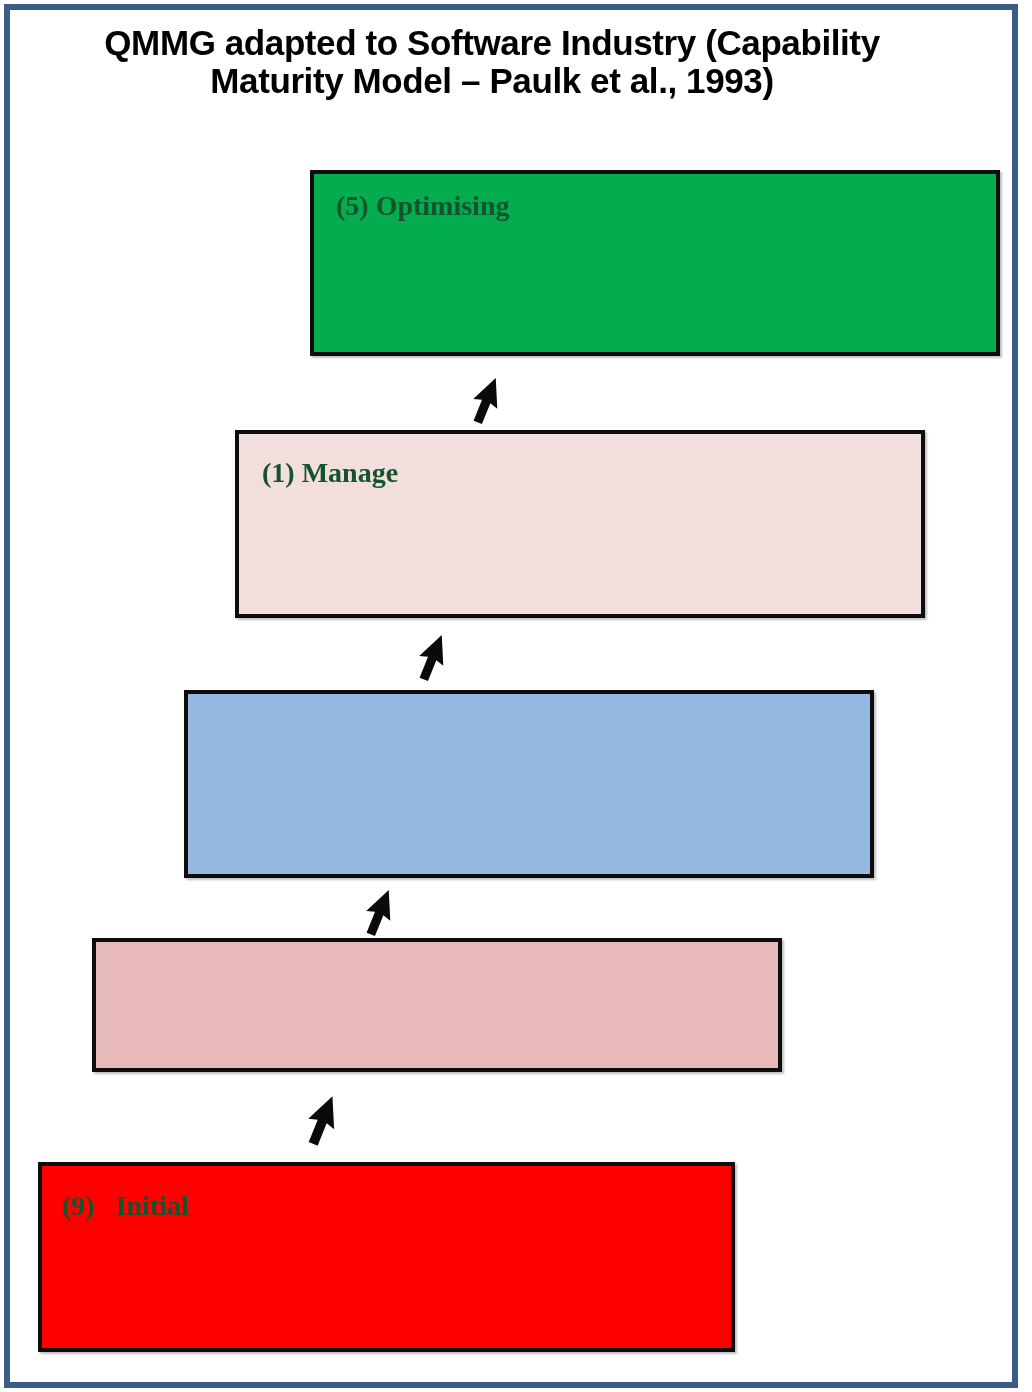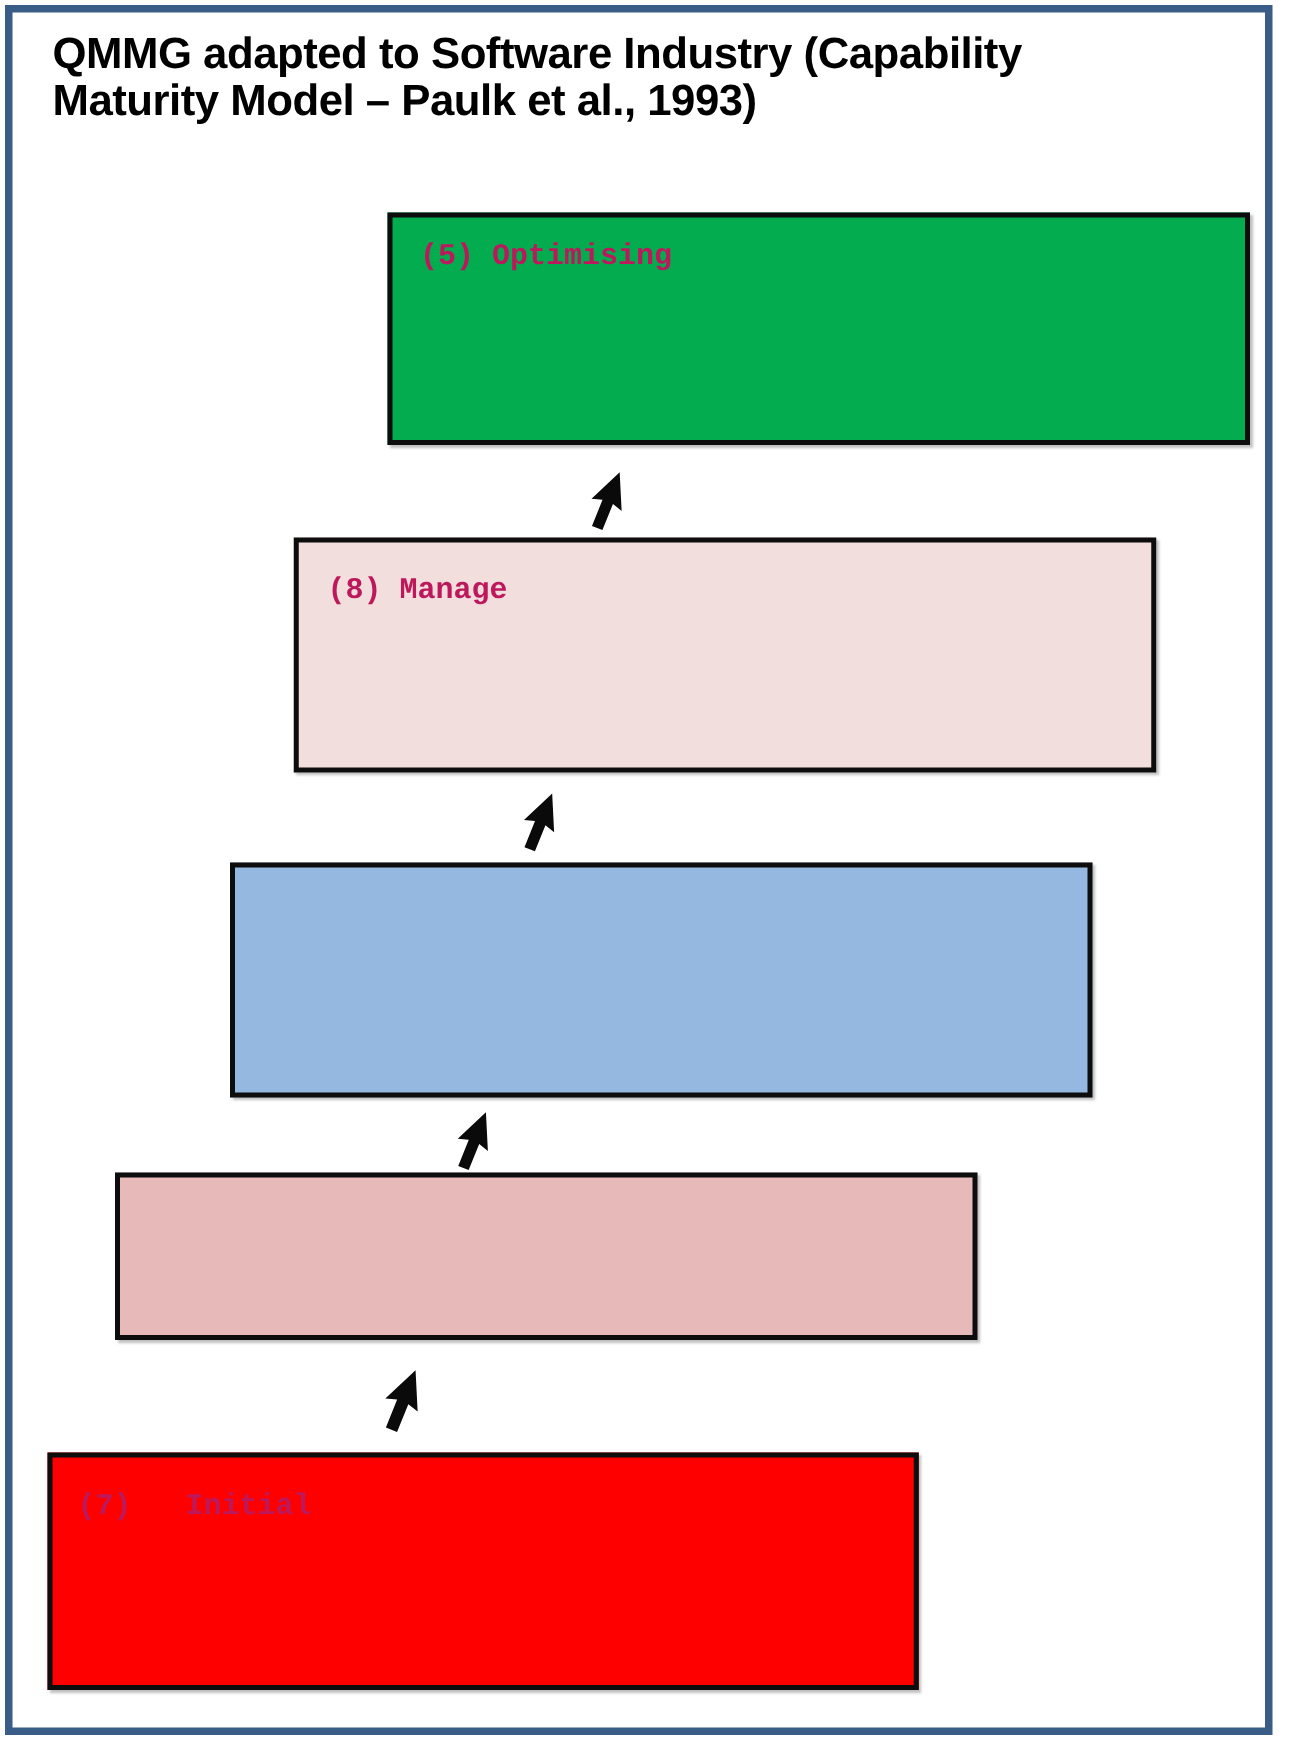--- a/index.html
+++ b/index.html
@@ -33,35 +33,36 @@
     left: 42px;
     top: 24px;
     width: 900px;
     font-family: "Liberation Sans Narrow", "Liberation Sans", sans-serif;
     font-weight: bold;
     font-size: 35px;
     line-height: 38px;
     color: #000000;
     letter-spacing: -0.4px;
     white-space: pre-line;
+    text-align: center;
     -webkit-font-smoothing: none;
   }
   .level-box {
     position: absolute;
     box-sizing: border-box;
     border: 4px solid #0d0d0d;
     box-shadow: 2px 2px 2px rgba(0,0,0,0.25);
   }
   .level-label {
     position: absolute;
-    font-family: Liberation Mono, monospace;
+    font-family: Liberation Serif, serif;
     font-weight: bold;
-    font-size: 24px;
+    font-size: 28px;
     line-height: 36px;
-    color: #be185d;
+    color: #14532d;
     white-space: pre;
   }
   .arrow {
     position: absolute;
   }
 </style>
 </head>
 <body>
 
 <div id="canvas">
@@ -73,21 +74,21 @@
   <div class="level-box" style="left:310px; top:170px; width:690px; height:186px; background:#03AC4F;"></div>
   <div class="level-label" style="left:336px; top:188px;">(5) Optimising</div>
 
   <svg class="arrow" style="left:458px; top:374px;" width="56" height="56" viewBox="0 0 56 56">
     <g transform="rotate(22 28 28)">
       <path d="M28 2 L41 30 L32.5 27.5 L32.5 50 L23.5 50 L23.5 27.5 L15 30 Z" fill="#0a0a0a"></path>
     </g>
   </svg>
 
   <div class="level-box" style="left:235px; top:430px; width:690px; height:188px; background:#F2DEDC;"></div>
-  <div class="level-label" style="left:262px; top:455px;">(8) Manage</div>
+  <div class="level-label" style="left:262px; top:455px;">(1) Manage</div>
 
   <svg class="arrow" style="left:404px; top:631px;" width="56" height="56" viewBox="0 0 56 56">
     <g transform="rotate(22 28 28)">
       <path d="M28 2 L41 30 L32.5 27.5 L32.5 50 L23.5 50 L23.5 27.5 L15 30 Z" fill="#0a0a0a"></path>
     </g>
   </svg>
 
   <div class="level-box" style="left:184px; top:690px; width:690px; height:188px; background:#95B8E0;"></div>
 
   <svg class="arrow" style="left:351px; top:886px;" width="56" height="56" viewBox="0 0 56 56">
@@ -98,15 +99,15 @@
 
   <div class="level-box" style="left:92px; top:938px; width:690px; height:134px; background:#E8B9B9;"></div>
 
   <svg class="arrow" style="left:292px; top:1092px;" width="60" height="60" viewBox="0 0 56 56">
     <g transform="rotate(22 28 28)">
       <path d="M28 2 L41 30 L32.5 27.5 L32.5 50 L23.5 50 L23.5 27.5 L15 30 Z" fill="#0a0a0a"></path>
     </g>
   </svg>
 
   <div class="level-box" style="left:38px; top:1162px; width:697px; height:190px; background:#FF0000;"></div>
-  <div class="level-label" style="left:62px; top:1188px;">(7)   Initial</div>
+  <div class="level-label" style="left:62px; top:1188px;">(9)   Initial</div>
 
 </div>
 
 </body></html>

